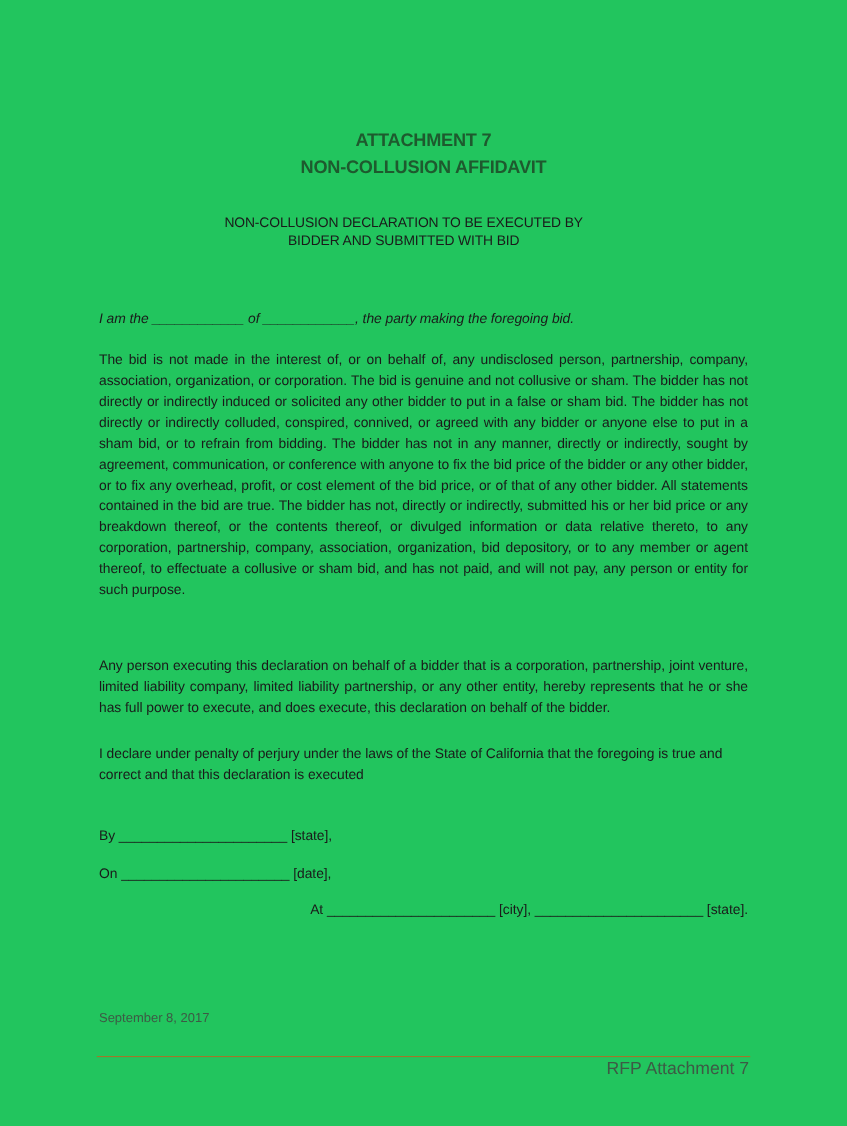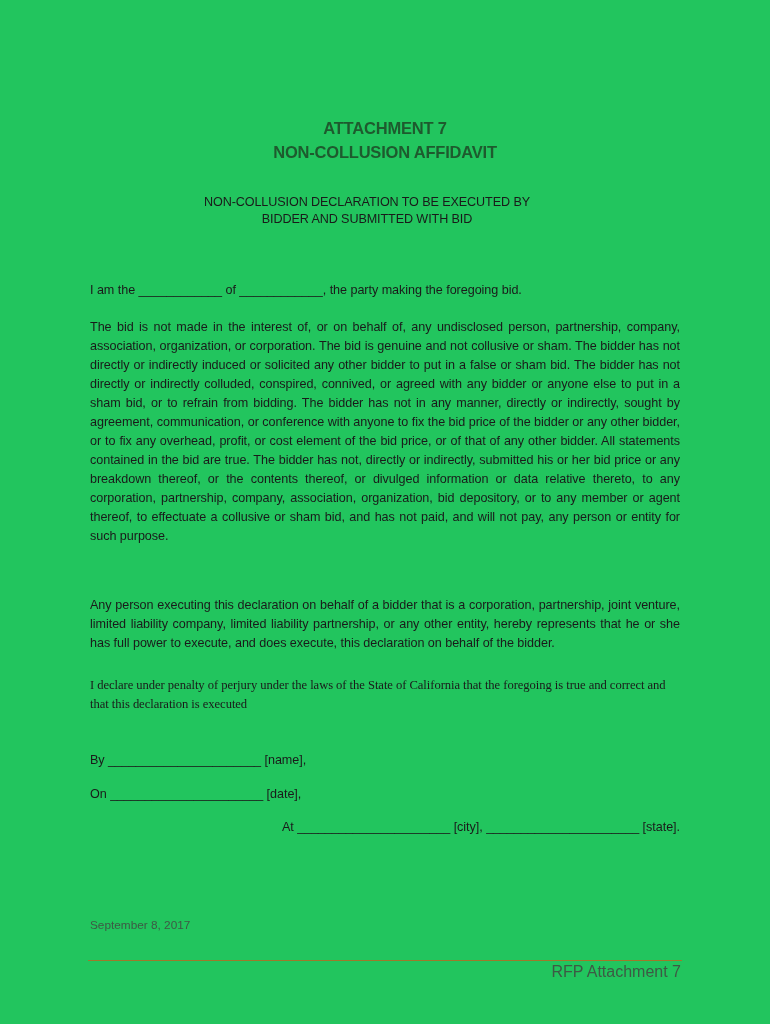--- a/index.html
+++ b/index.html
@@ -50,24 +50,24 @@
       width: 590px;
       font-size: 12.6px;
       line-height: 19px;
       color: #1a1a1a;
       letter-spacing: -0.05px;
     }
     .justified {
       text-align: justify;
     }
     .p-declares { top: 243px; }
-    .p-iam { top: 281px; }
+    .p-iam { top: 281px; font-style: italic; }
     .p-bid { top: 318px; }
     .p-any { top: 596px; }
-    .p-declare { top: 676px; font-family: Liberation Serif, serif; }
+    .p-declare { top: 676px; }
     .p-by { top: 751px; }
     .p-on { top: 785px; }
     .p-at { top: 818px; text-align: right; }
     .footer-line {
       position: absolute;
       left: 88px;
       top: 960px;
       width: 594px;
       height: 0;
       border-top: 1.5px solid #a0782a;
@@ -104,21 +104,21 @@
 
 
   <div class="body-text p-iam">I am the ____________ of ____________, the party making the foregoing bid.</div>
 
   <div class="body-text justified p-bid">The bid is not made in the interest of, or on behalf of, any undisclosed person, partnership, company, association, organization, or corporation. The bid is genuine and not collusive or sham. The bidder has not directly or indirectly induced or solicited any other bidder to put in a false or sham bid. The bidder has not directly or indirectly colluded, conspired, connived, or agreed with any bidder or anyone else to put in a sham bid, or to refrain from bidding. The bidder has not in any manner, directly or indirectly, sought by agreement, communication, or conference with anyone to fix the bid price of the bidder or any other bidder, or to fix any overhead, profit, or cost element of the bid price, or of that of any other bidder. All statements contained in the bid are true. The bidder has not, directly or indirectly, submitted his or her bid price or any breakdown thereof, or the contents thereof, or divulged information or data relative thereto, to any corporation, partnership, company, association, organization, bid depository, or to any member or agent thereof, to effectuate a collusive or sham bid, and has not paid, and will not pay, any person or entity for such purpose.</div>
 
   <div class="body-text justified p-any">Any person executing this declaration on behalf of a bidder that is a corporation, partnership, joint venture, limited liability company, limited liability partnership, or any other entity, hereby represents that he or she has full power to execute, and does execute, this declaration on behalf of the bidder.</div>
 
   <div class="body-text p-declare">I declare under penalty of perjury under the laws of the State of California that the foregoing is true and correct and that this declaration is executed</div>
 
-  <div class="body-text p-by">By ______________________ [name],</div>
+  <div class="body-text p-by">By ______________________ [state],</div>
 
   <div class="body-text p-on">On ______________________ [date],</div>
 
   <div class="body-text p-at">At  ______________________ [city], ______________________ [state].</div>
 
   <div class="footer-line"></div>
   <div class="footer-left">September 8, 2017</div>
   <div class="footer-right">RFP Attachment 7</div>
 
 </div>

